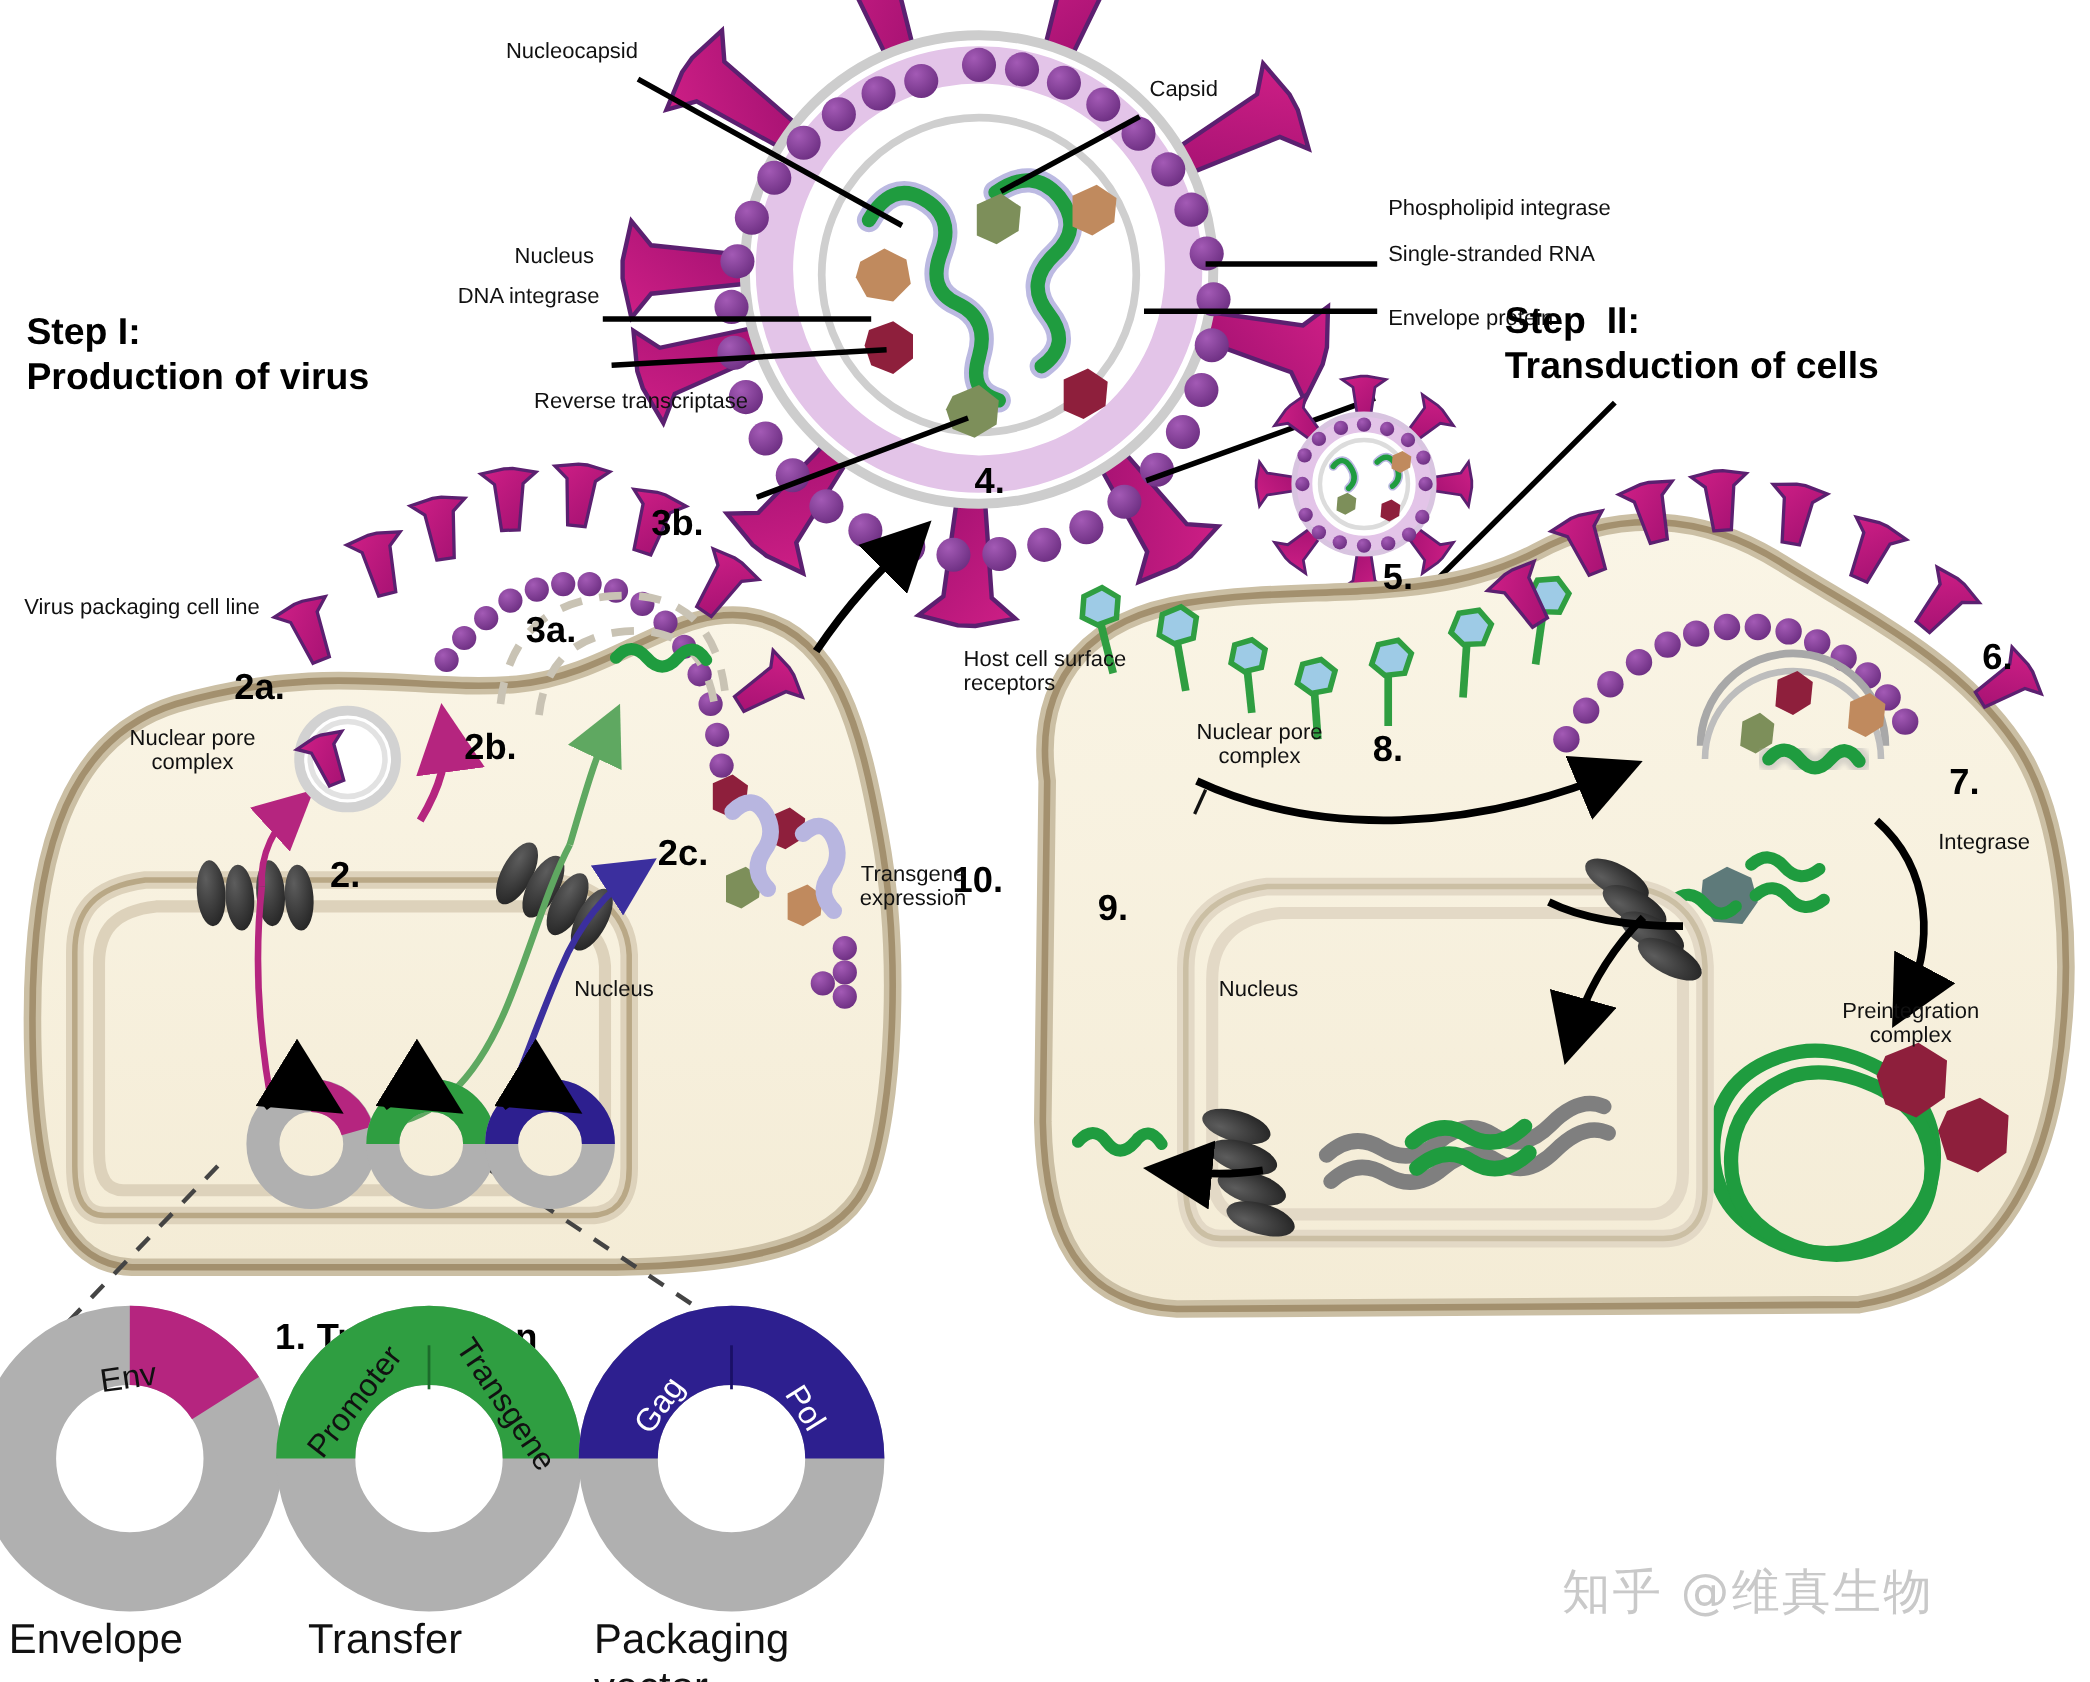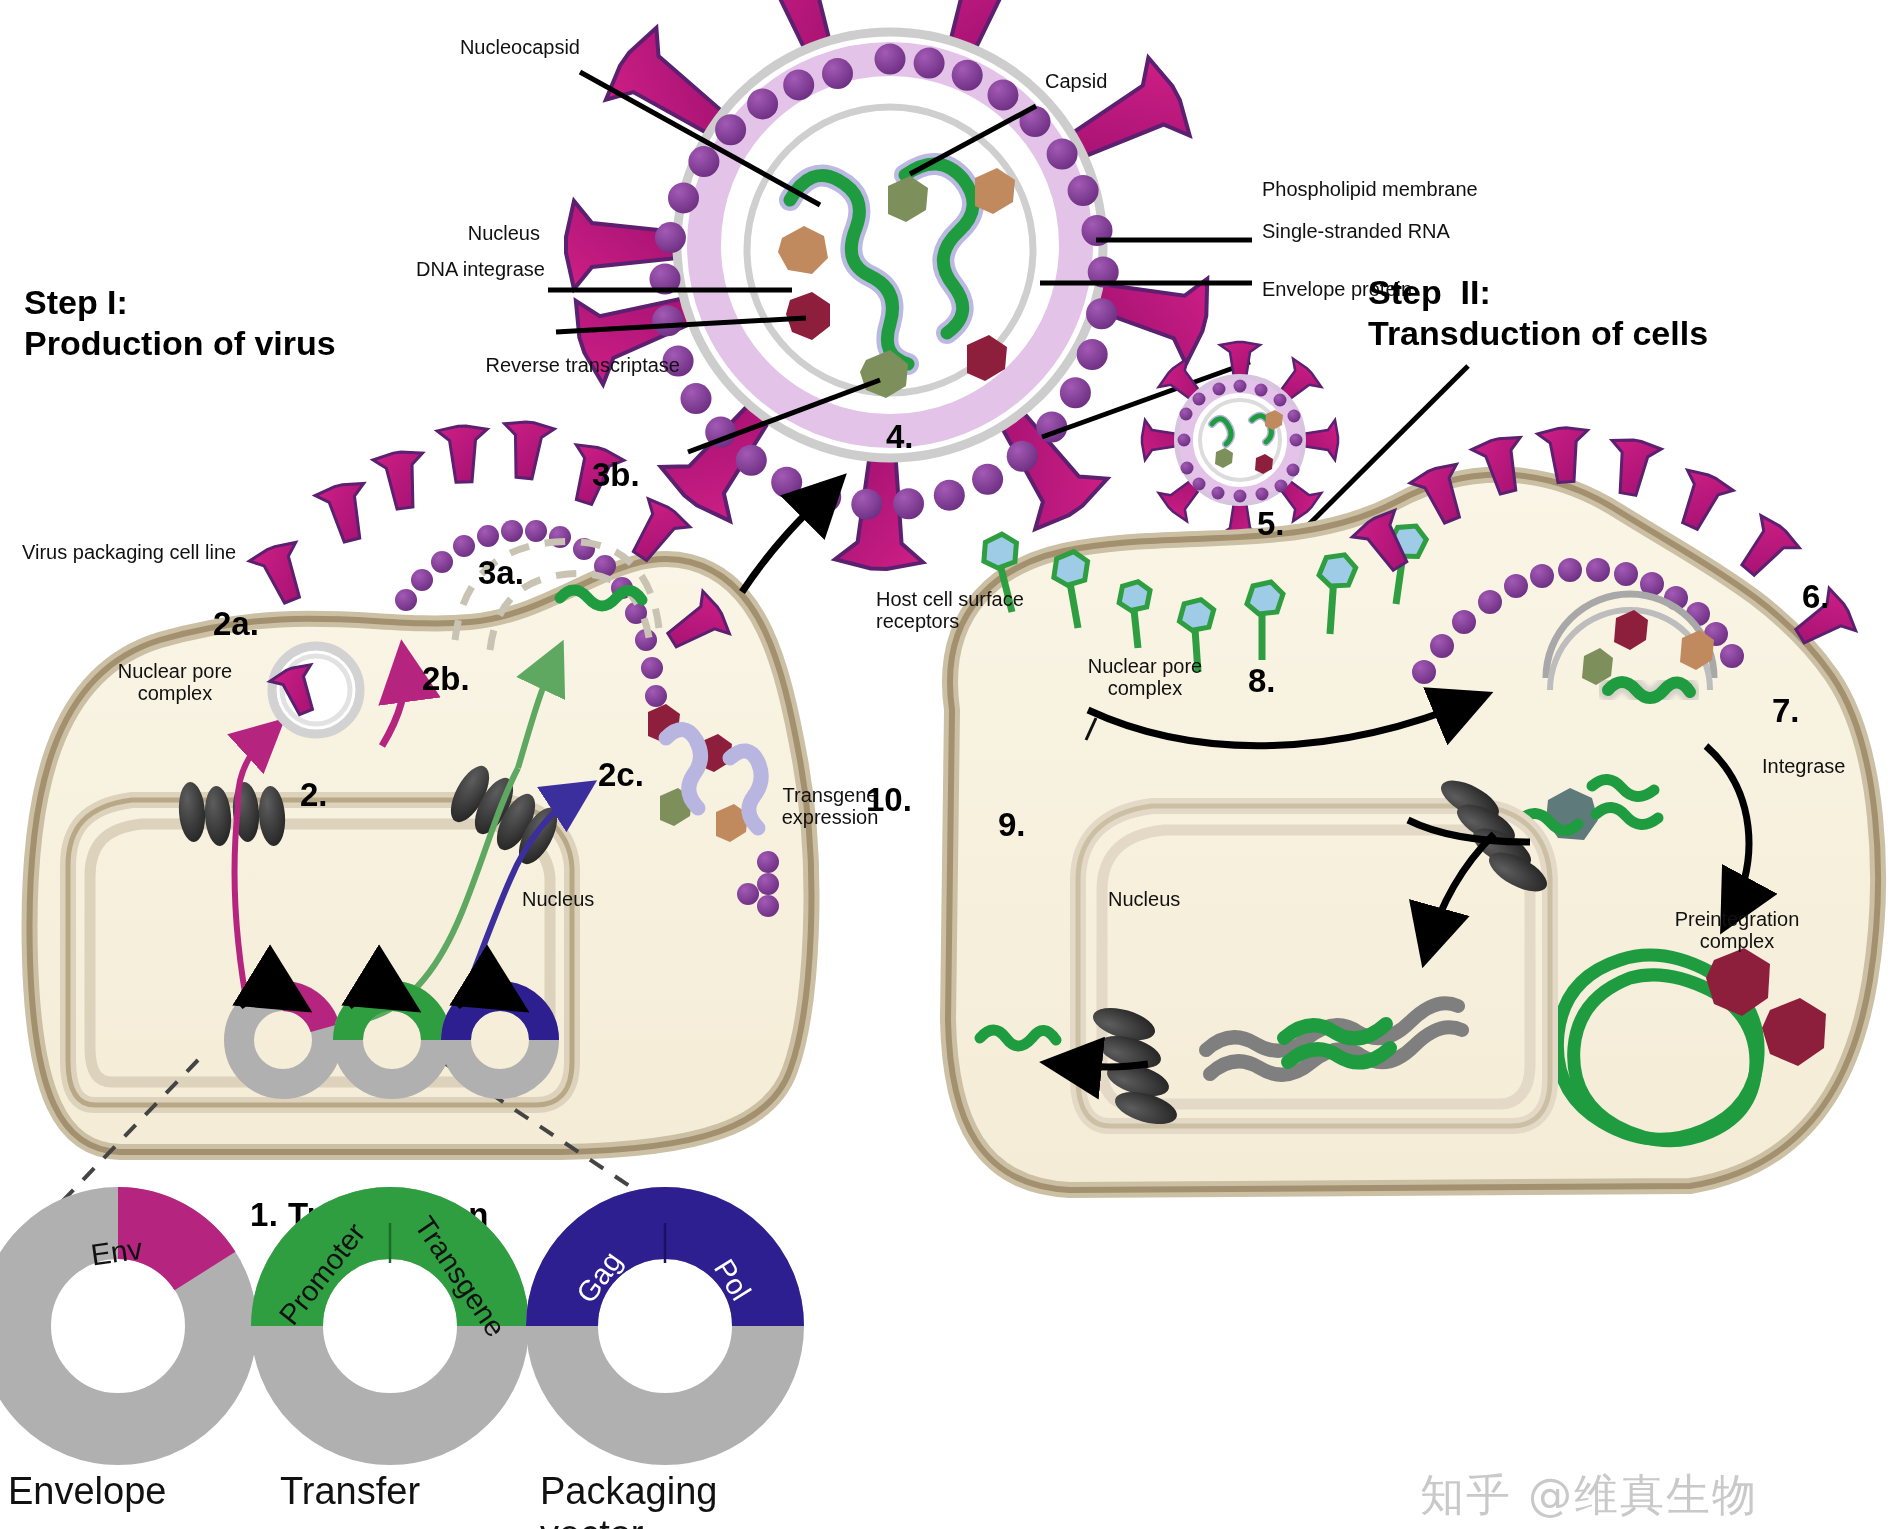--- a/index.html
+++ b/index.html
@@ -501,21 +501,21 @@
 
   <path d="M1096,718 L1086,740" stroke="#111" stroke-width="3" fill="none"></path>
 </svg>
 
 <div class="lbl r" style="left:300px;top:36px;width:280px;">Nucleocapsid</div>
 <div class="lbl r" style="left:300px;top:222px;width:240px;">Nucleus</div>
 <div class="lbl r" style="left:250px;top:258px;width:295px;">DNA integrase</div>
 <div class="lbl r" style="left:300px;top:354px;width:380px;">Reverse transcriptase</div>
 
 <div class="lbl" style="left:1045px;top:70px;">Capsid</div>
-<div class="lbl" style="left:1262px;top:178px;">Phospholipid membrane</div>
+<div class="lbl" style="left:1262px;top:178px;">Phospholipid integrase</div>
 <div class="lbl" style="left:1262px;top:220px;">Single-stranded RNA</div>
 <div class="lbl" style="left:1262px;top:278px;">Envelope protein</div>
 
 <div class="step" style="left:1368px;top:272px;">Step  II:
 Transduction of cells</div>
 <div class="step" style="left:24px;top:282px;">Step I:
 Production of virus</div>
 
 <div class="lbl" style="left:22px;top:541px;">Virus packaging cell line</div>
 <div class="lbl c" style="left:60px;top:660px;width:230px;">Nuclear pore
@@ -572,15 +572,15 @@
     <line x1="665" y1="1223" x2="665" y2="1263" stroke="#1a1066" stroke-width="2.5"></line>
     <text font-family="Liberation Sans, sans-serif" font-size="29" fill="#ffffff" text-anchor="middle" transform="translate(607,1283) rotate(-54)">Gag</text>
     <text font-family="Liberation Sans, sans-serif" font-size="29" fill="#ffffff" text-anchor="middle" transform="translate(724,1285) rotate(58)">Pol</text>
   </g>
 </svg>
 
 <div class="plasmid-cap" style="left:8px;top:1470px;width:222px;">Envelope</div>
 <div class="plasmid-cap" style="left:280px;top:1470px;width:222px;">Transfer</div>
 <div class="plasmid-cap" style="left:540px;top:1470px;width:250px;">Packaging vector</div>
 
-<div class="wm" style="left:1420px;top:1418px;margin-top:48px;">知乎 @维真生物</div>
+<div class="wm" style="left:1420px;top:1418px;">知乎 @维真生物</div>
 
 </div>
 
 </body></html>

